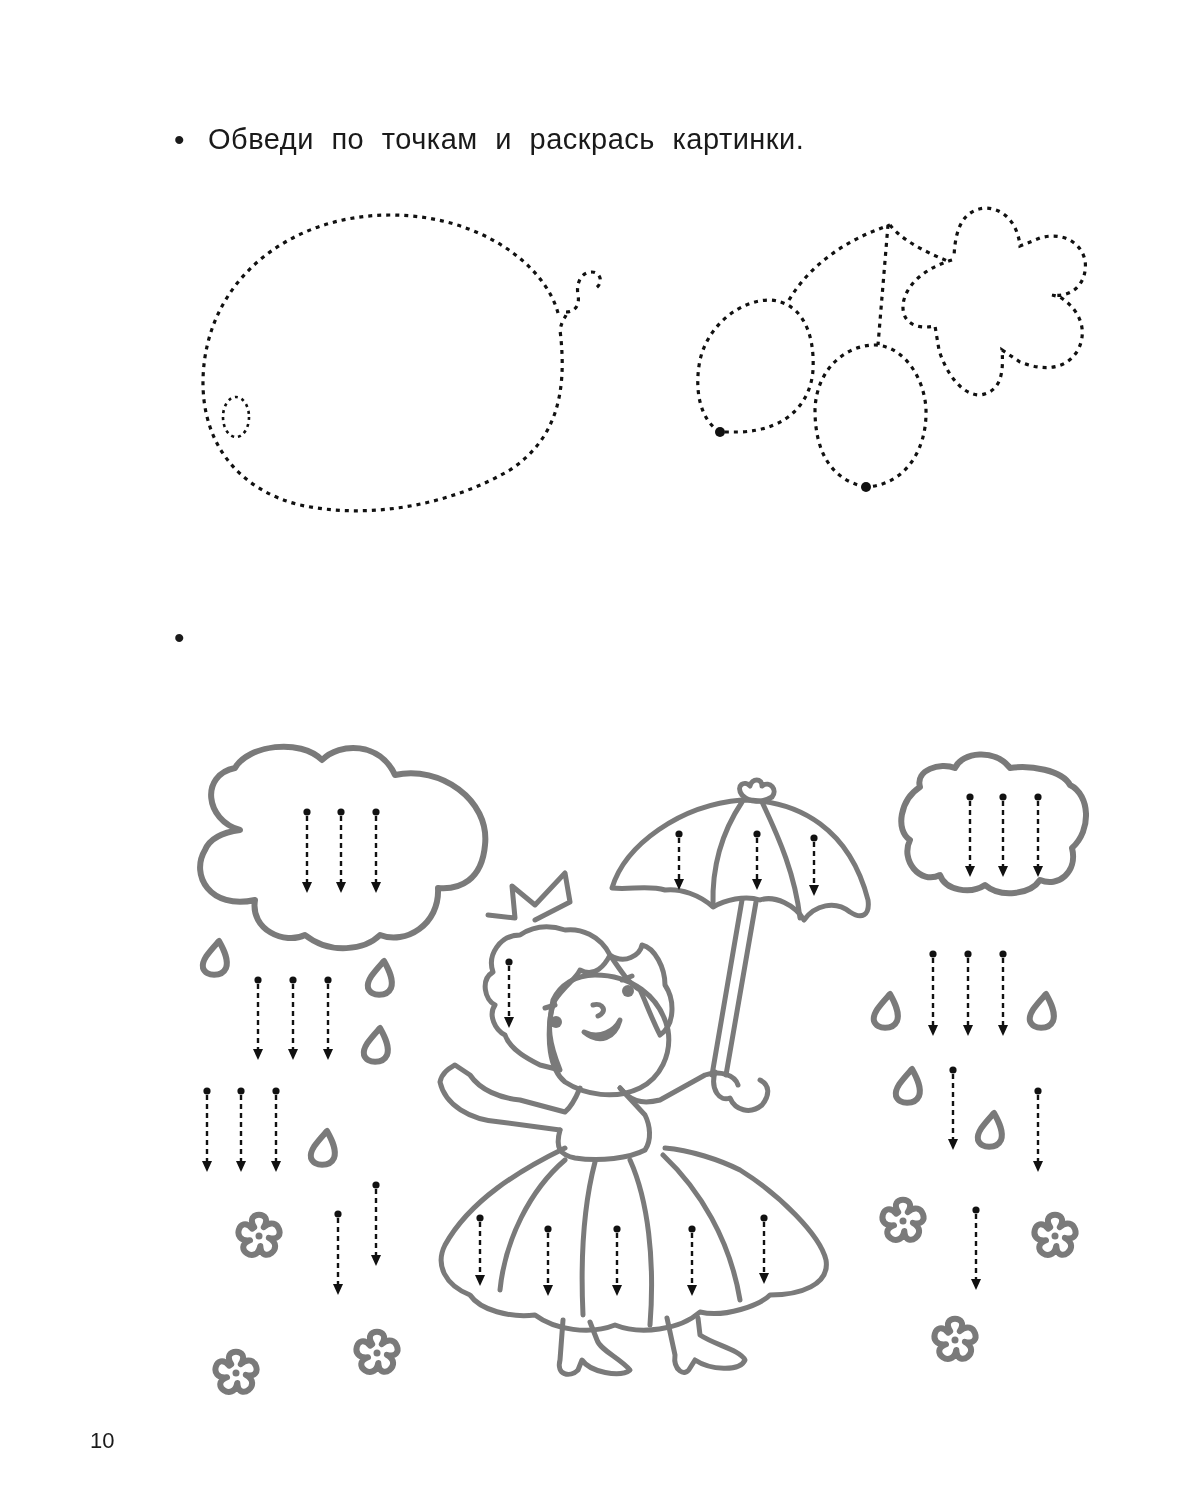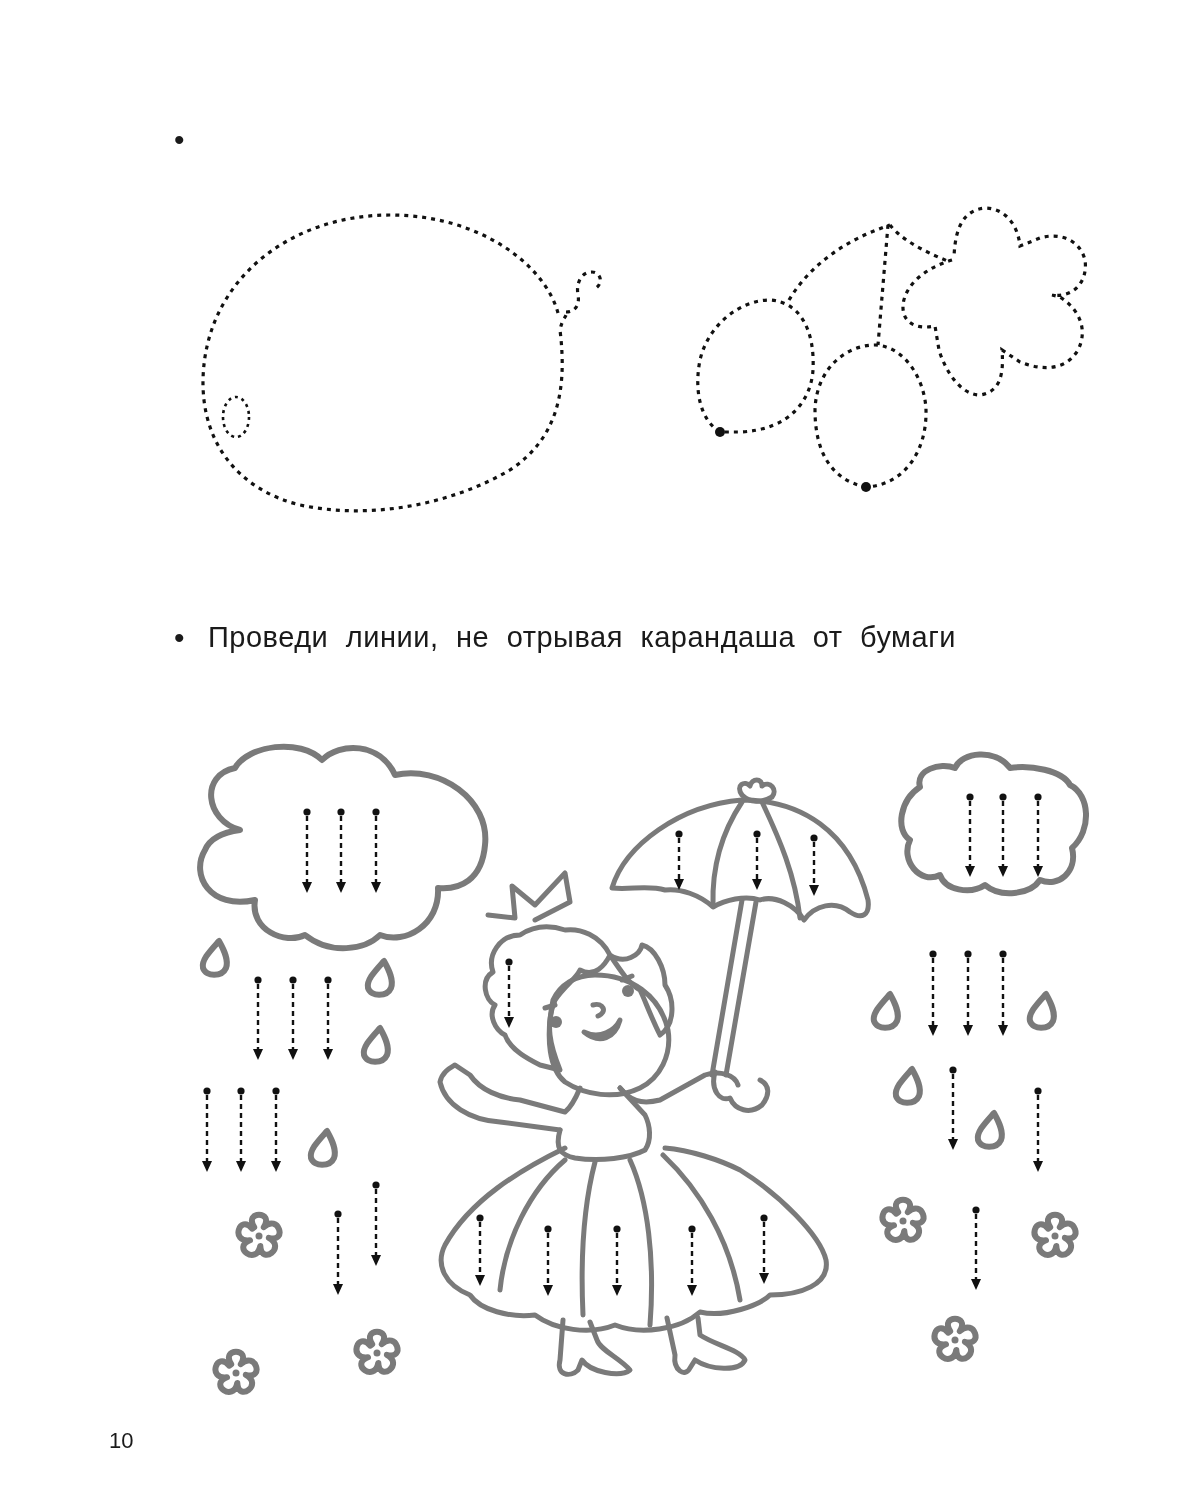--- a/index.html
+++ b/index.html
@@ -3,41 +3,41 @@
 <meta charset="utf-8">
 <style>
   html, body { margin: 0; padding: 0; background: #ffffff; }
   body { width: 1200px; height: 1500px; position: relative; overflow: hidden;
          font-family: "Liberation Sans", sans-serif; color: #1a1a1a; }
   .instruction { position: absolute; font-size: 29px; letter-spacing: 0.5px; word-spacing: 9px; line-height: 43px; }
   .instruction .bullet { position: absolute; left: -34px; top: 0; font-size: 30px; }
   .instr-1 { left: 208px; top: 118px; }
   .instr-2 { left: 208px; top: 616px; }
   .instr-2 .line { display: block; }
-  .page-number { position: absolute; left: 109px; top: 1428px; font-size: 22px; }
+  .page-number { position: absolute; left: 90px; top: 1428px; font-size: 22px; }
   svg.art { position: absolute; left: 0; top: 0; }
   .dot { fill: none; stroke: #111; stroke-width: 3.2; stroke-dasharray: 4 5; stroke-linecap: butt; }
   .dot-sm { fill: none; stroke: #111; stroke-width: 2.6; stroke-dasharray: 3 4; }
   .gray { fill: none; stroke: #7a7a7a; stroke-width: 6; stroke-linejoin: round; stroke-linecap: round; }
   .gray-thin { fill: none; stroke: #7a7a7a; stroke-width: 5; stroke-linejoin: round; stroke-linecap: round; }
   .gray-fill { fill: #7a7a7a; }
   .arrow-line { stroke: #111; stroke-width: 2.4; stroke-dasharray: 5 4; }
   .arrow-dot { fill: #111; }
   .arrow-head { fill: #111; }
 </style>
 </head>
 <body>
 
 <div class="instruction instr-1">
   <span class="bullet">•</span>
+  <span>Обведи по точкам и раскрась картинки.</span>
 </div>
 
 <div class="instruction instr-2">
   <span class="bullet">•</span>
-  <span class="line">Проведи линии, не отрывая карандаша от бумаги</span>
 </div>
 
 <svg class="art" width="1200" height="1500" viewBox="0 0 1200 1500">
 
   <g>
     <path class="dot" d="M558,313 C545,265 480,215 390,215 C290,215 205,280 203,380 C202,445 240,490 300,505 C370,520 450,505 510,470 C555,440 568,395 560,330 C562,320 565,318 566,315"></path>
     <path class="dot" d="M566,312 C575,312 580,305 578,295 C576,285 580,272 592,272 C600,272 604,282 596,288"></path>
     <ellipse class="dot-sm" cx="236" cy="417" rx="13" ry="20"></ellipse>
   </g>
 

